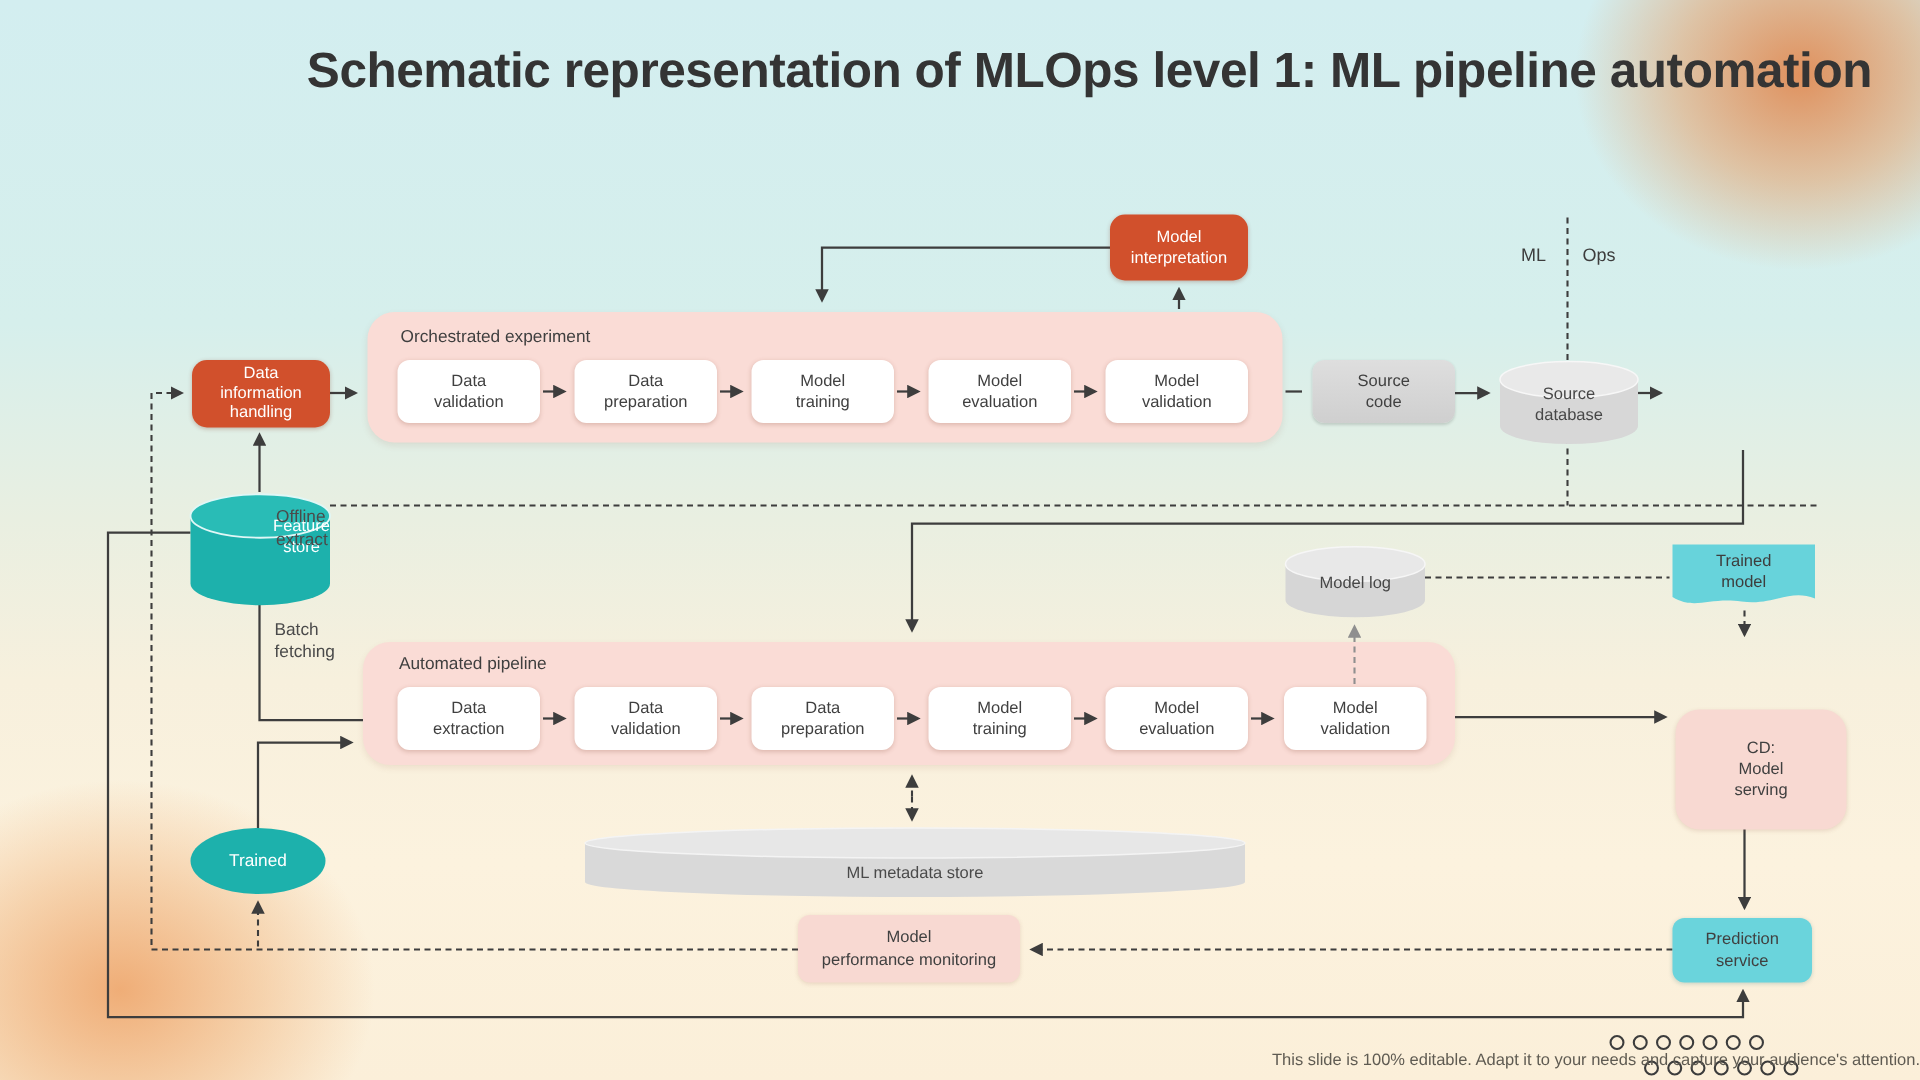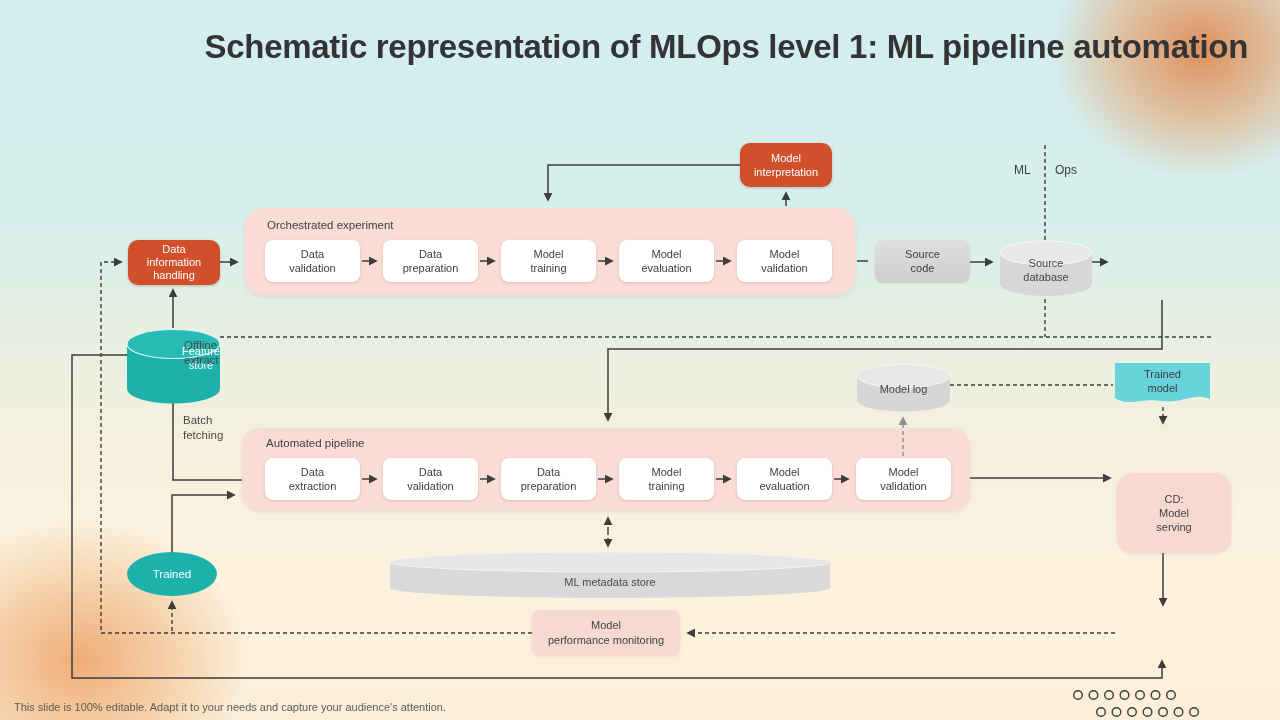--- a/index.html
+++ b/index.html
@@ -9,21 +9,21 @@
     background:linear-gradient(180deg,#d3eef0 0%,#d6efec 30%,#e9efe1 48%,#f7f0dd 63%,#fcf2de 80%,#fbefd9 100%);
   }
   .blob { position:absolute; border-radius:50%; z-index:0; pointer-events:none; }
   .blob.tr { width:300px; height:260px; right:-70px; top:-80px;
     background:radial-gradient(closest-side, rgba(224,140,86,.95), rgba(230,160,105,.55) 55%, rgba(230,160,105,0)); }
   .blob.bl { width:340px; height:280px; left:-90px; bottom:-80px;
     background:radial-gradient(closest-side, rgba(238,166,108,.9), rgba(240,180,125,.5) 55%, rgba(240,180,125,0)); }
   .title { position:absolute; left:38px; top:28px; width:1210px; font-size:33px; font-weight:bold;
     color:#343434; letter-spacing:-.3px; z-index:3;text-align:right; }
   .subtitle { position:absolute; left:38px; top:80px; width:1130px; font-size:11.5px; color:#5a5a5a; z-index:3; }
-  .footer { position:absolute; left:0; top:701px; width:1280px; text-align:left; font-size:11px; color:#5f5b52; z-index:3;padding-left:14px; }
+  .footer { position:absolute; left:0; top:701px; width:1280px; text-align:right; font-size:11px; color:#5f5b52; z-index:3;padding-left:14px; }
   svg.layer { position:absolute; left:0; top:0; z-index:2; pointer-events:none; }
   .container-pink { position:absolute; background:#fadcd6; border-radius:18px; z-index:1;
     box-shadow:0 2px 4px rgba(150,90,70,.12); }
   .group-label { position:absolute; font-size:11.5px; color:#3f3f3f; z-index:3; }
   .node { position:absolute; display:flex; align-items:center; justify-content:center; text-align:center;
     font-size:11px; line-height:1.28; color:#404040; white-space:pre-line; z-index:3; }
   .step { background:#ffffff; border-radius:8px; box-shadow:0 1px 3px rgba(140,80,60,.25); width:95px; height:42px; }
   .orange { background:#d1502c; color:#ffffff; box-shadow:0 1px 3px rgba(120,50,30,.3); }
   .pinkbox { background:#f8d9d2; box-shadow:0 1px 3px rgba(150,90,70,.18); }
   .graybox { background:linear-gradient(180deg,#dedede,#cfcfcf); border-radius:8px; box-shadow:0 1px 2px rgba(0,0,0,.15); }
@@ -169,20 +169,22 @@
   <div class="node step" style="left:856px; top:458px;">Model
 validation</div>
 
   <div class="node graybox" style="left:875px; top:240px; width:95px; height:42px;">Source
 code</div>
   <div class="node pinkbox" style="left:1117px; top:430px; width:114px; height:80px; border-radius:16px;margin-top:43px;">CD:
 Model
 serving</div>
   <div class="node pinkbox" style="left:532px; top:610px; width:148px; height:45px; border-radius:8px;">Model
 performance monitoring</div>
+  <div class="node tealbox" style="left:1115px; top:612px; width:93px; height:43px; border-radius:8px;">Prediction
+service</div>
 
   <div class="shape-label" style="left:127px; top:344px; width:108px; color:#ffffff;padding-left:40px;">Feature
 store</div>
   <div class="shape-label" style="left:1000px; top:256px; width:92px; color:#474747;">Source
 database</div>
   <div class="shape-label" style="left:857px; top:382px; width:93px; color:#474747;">Model log</div>
   <div class="shape-label" style="left:390px; top:575px; width:440px; color:#4a4a4a;text-align:center;">ML  metadata store</div>
   <div class="shape-label" style="left:1115px; top:367px; width:95px; color:#3d3d3d;">Trained
 model</div>
   <div class="shape-label" style="left:127px; top:567px; width:90px; color:#ffffff; font-size:11.5px;">Trained</div>

